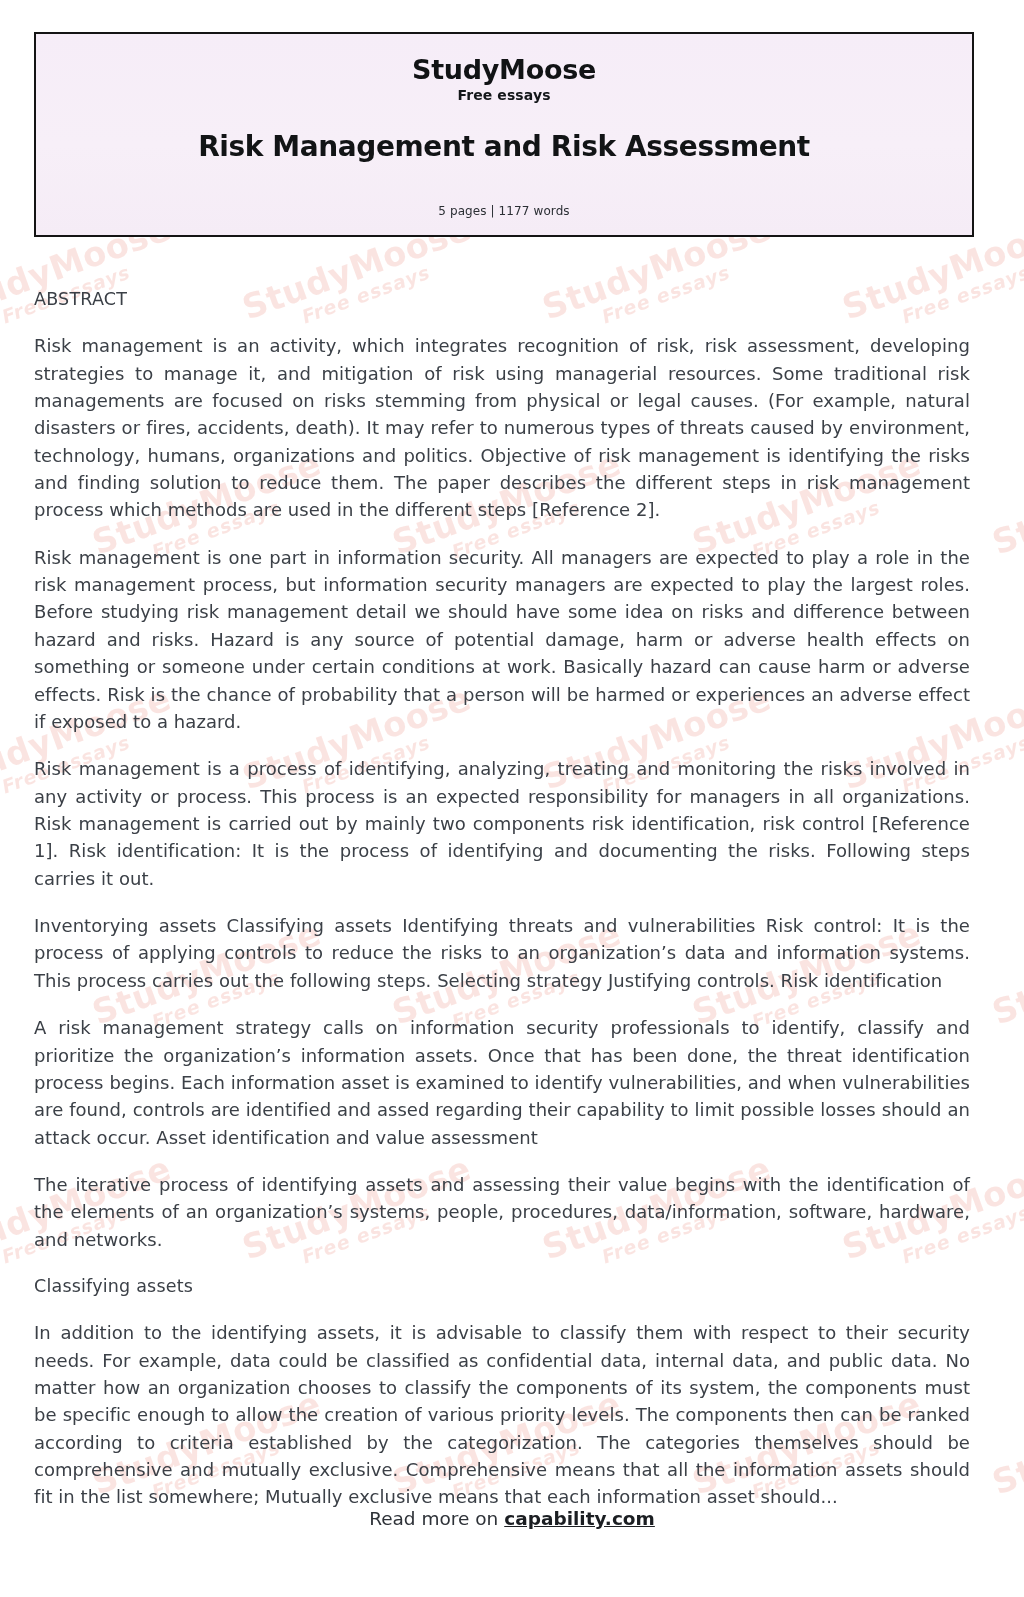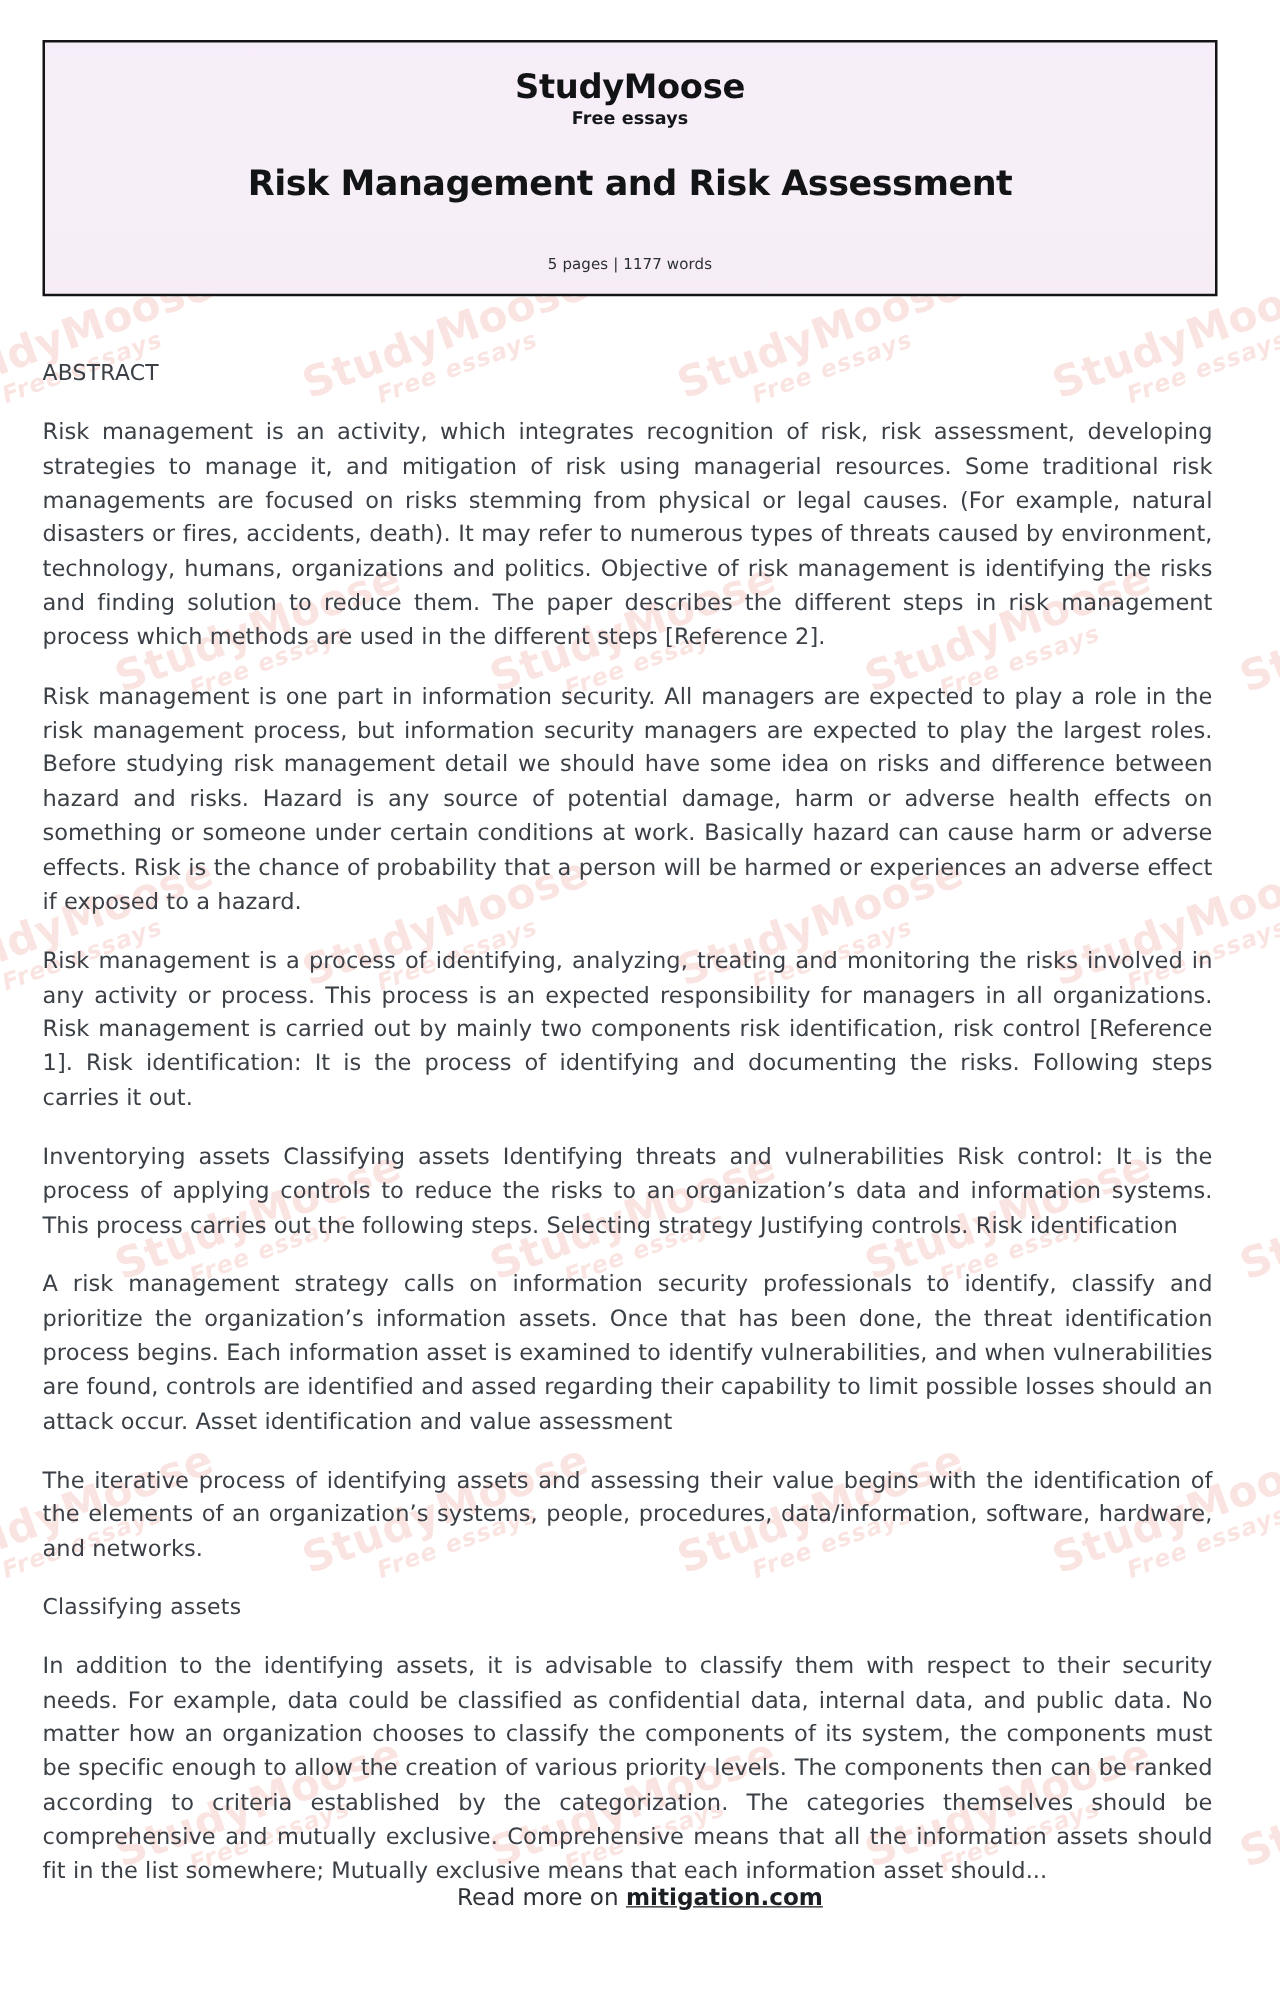--- a/index.html
+++ b/index.html
@@ -267,16 +267,16 @@
     <p class="para">A risk management strategy calls on information security professionals to identify, classify and prioritize the organization’s information assets. Once that has been done, the threat identification process begins. Each information asset is examined to identify vulnerabilities, and when vulnerabilities are found, controls are identified and assed regarding their capability to limit possible losses should an attack occur. Asset identification and value assessment</p>
 
     <p class="para">The iterative process of identifying assets and assessing their value begins with the identification of the elements of an organization’s systems, people, procedures, data/information, software, hardware, and networks.</p>
 
     <p class="sec-heading">Classifying assets</p>
     <p class="para last">In addition to the identifying assets, it is advisable to classify them with respect to their security needs. For example, data could be classified as confidential data, internal data, and public data. No matter how an organization chooses to classify the components of its system, the components must be specific enough to allow the creation of various priority levels. The components then can be ranked according to criteria established by the categorization. The categories themselves should be comprehensive and mutually exclusive. Comprehensive means that all the information assets should fit in the list somewhere; Mutually exclusive means that each information asset should...</p>
 
   </div>
 
   <div class="footer">
-    <span>Read more on </span><span class="footer-link">mitigation.com</span>
+    <span>Read more on </span><span class="footer-link">capability.com</span>
   </div>
 
 </div>
 
 </body></html>

